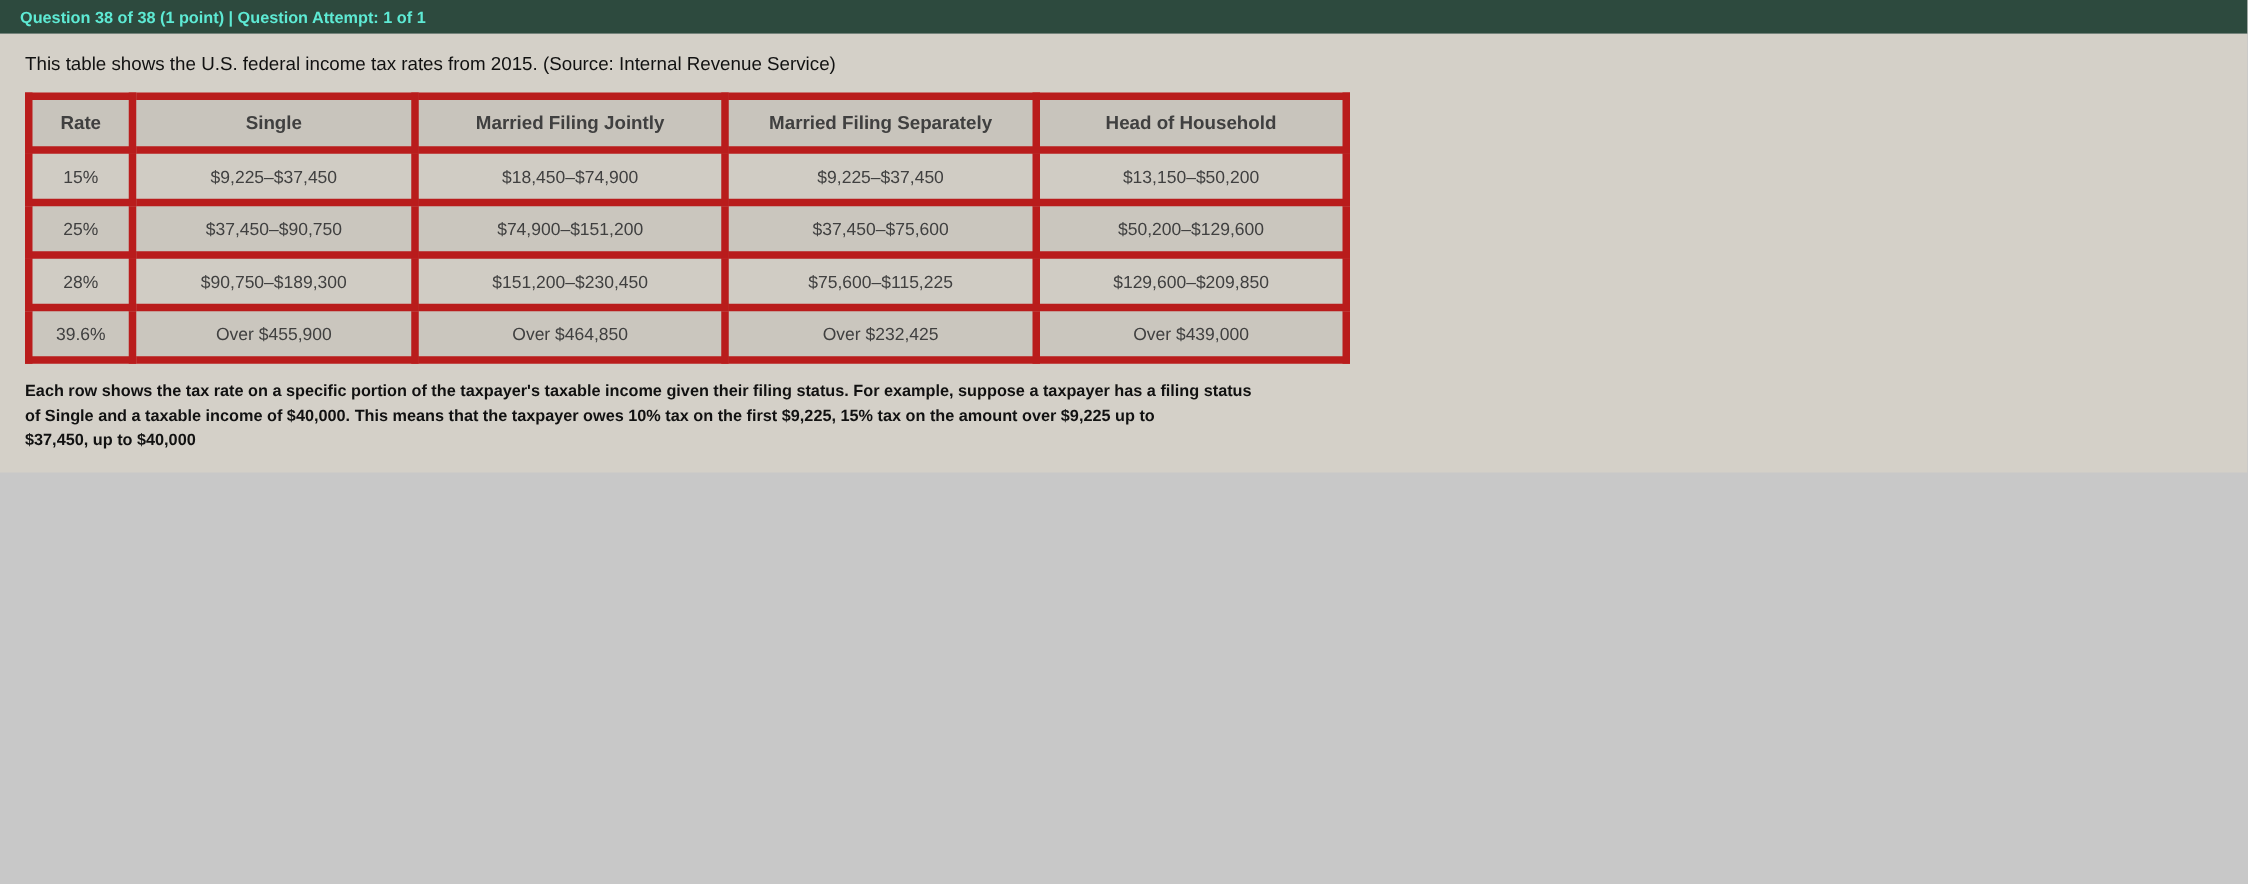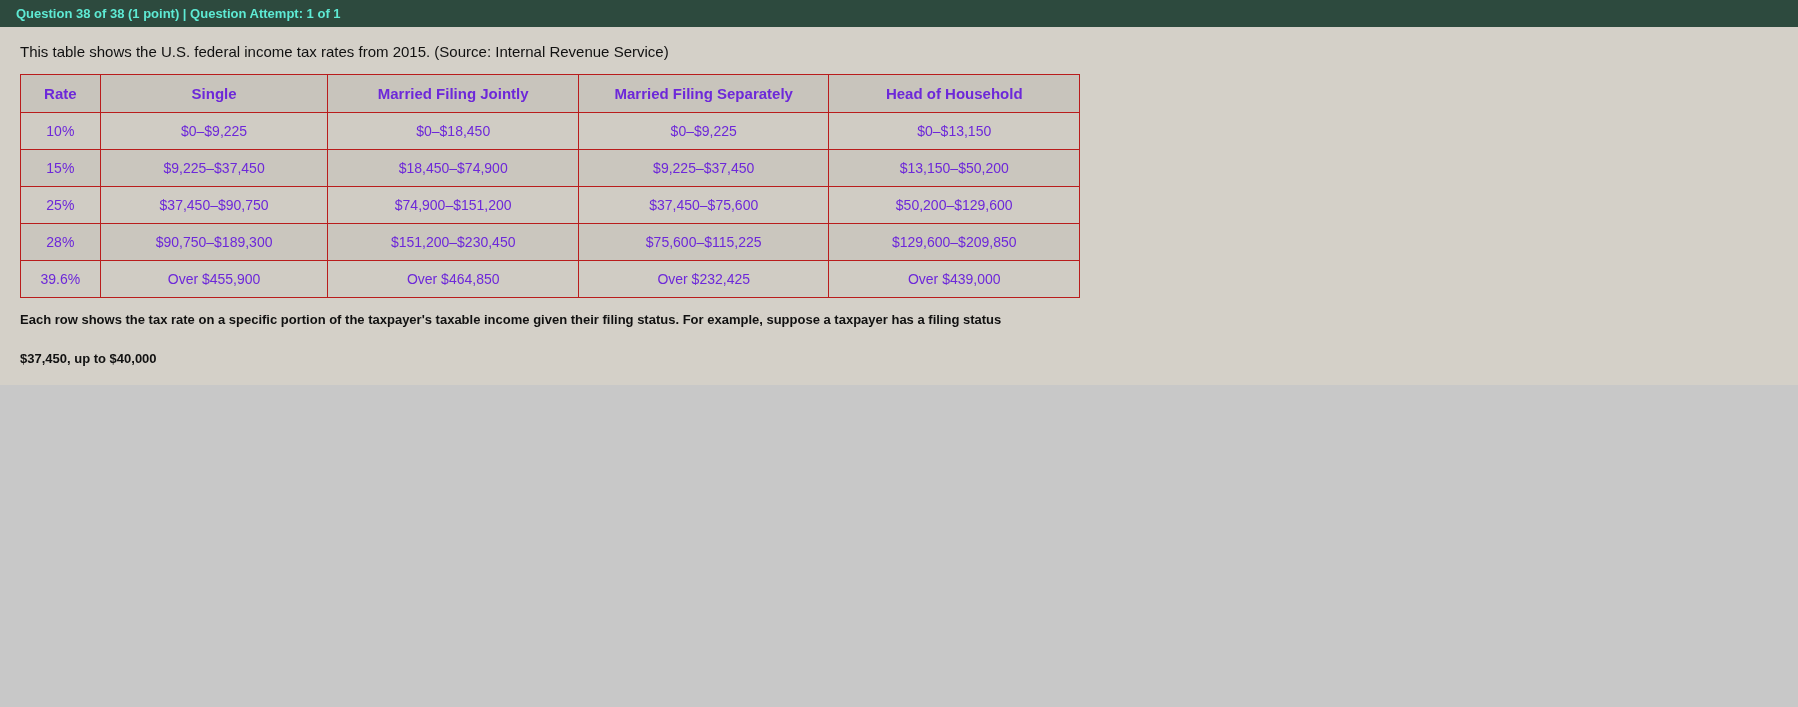--- a/index.html
+++ b/index.html
@@ -27,25 +27,25 @@
       font-size: 15px;
       margin-bottom: 14px;
       color: #111;
     }
     .tax-table {
       border-collapse: collapse;
       width: 1060px;
       background-color: #d4d0c8;
     }
     .tax-table th, .tax-table td {
-      border: 1px solid #b91c1c;
+      border: 6px solid #b91c1c;
       padding: 10px 14px;
       text-align: center;
       font-size: 14px;
-      color: #6d28d9;
+      color: #404040;
     }
     .tax-table thead tr {
       background-color: #c8c4bc;
     }
     .tax-table th {
       font-weight: bold;
       font-size: 15px;
       vertical-align: middle;
     }
     .tax-table tbody tr {
@@ -82,27 +82,20 @@
     <thead>
       <tr>
         <th class="col-rate">Rate</th>
         <th class="col-single">Single</th>
         <th class="col-married-jointly">Married Filing Jointly</th>
         <th class="col-married-separately">Married Filing Separately</th>
         <th class="col-head">Head of Household</th>
       </tr>
     </thead>
     <tbody id="table-body">
-    <tr>
-          <td class="col-rate">10%</td>
-          <td class="col-single">$0–$9,225</td>
-          <td class="col-married-jointly">$0–$18,450</td>
-          <td class="col-married-separately">$0–$9,225</td>
-          <td class="col-head">$0–$13,150</td>
-        </tr>
         <tr>
           <td class="col-rate">15%</td>
           <td class="col-single">$9,225–$37,450</td>
           <td class="col-married-jointly">$18,450–$74,900</td>
           <td class="col-married-separately">$9,225–$37,450</td>
           <td class="col-head">$13,150–$50,200</td>
         </tr>
         <tr>
           <td class="col-rate">25%</td>
           <td class="col-single">$37,450–$90,750</td>
@@ -122,16 +115,16 @@
           <td class="col-single">Over $455,900</td>
           <td class="col-married-jointly">Over $464,850</td>
           <td class="col-married-separately">Over $232,425</td>
           <td class="col-head">Over $439,000</td>
         </tr>
       </tbody>
   </table>
 
   <div class="footer-text">
     <span>Each row shows the tax rate on a specific portion of the taxpayer's taxable income given their filing status. For example, suppose a taxpayer has a filing status</span><br>
-    <br>
+    <span>of Single and a taxable income of $40,000. This means that the taxpayer owes 10% tax on the first $9,225, 15% tax on the amount over $9,225 up to</span><br>
     <span>$37,450, up to $40,000</span>
   </div>
 </div>
 
 </body></html>

